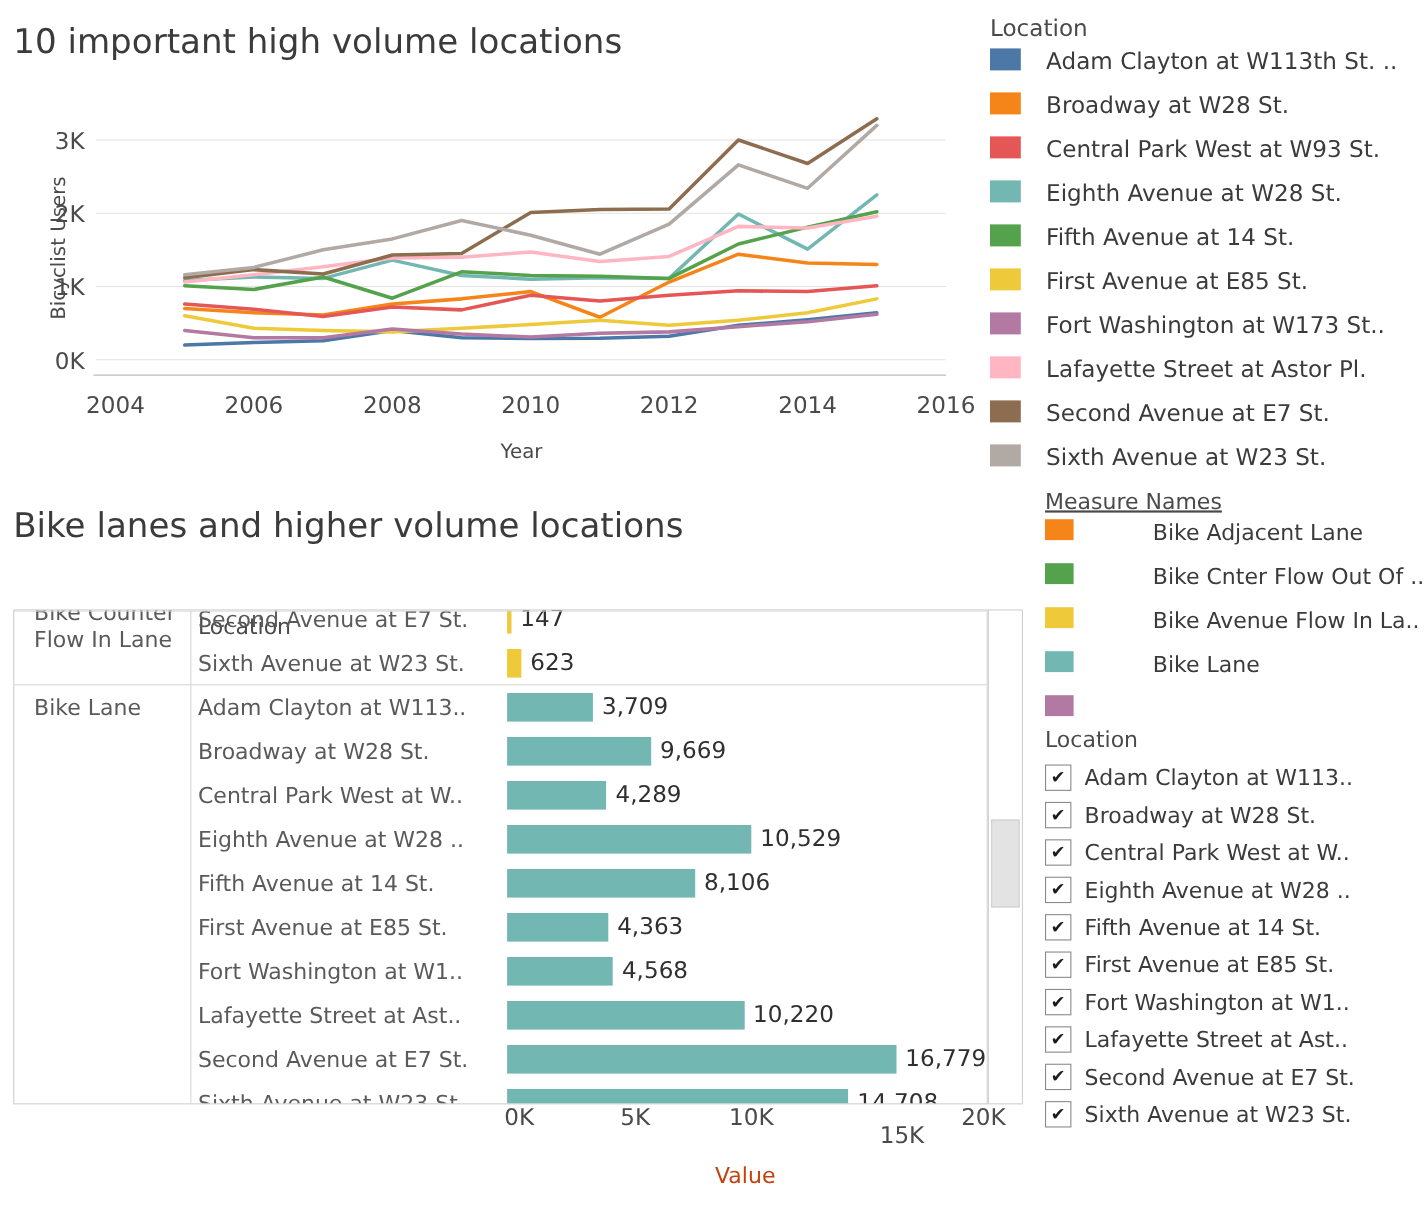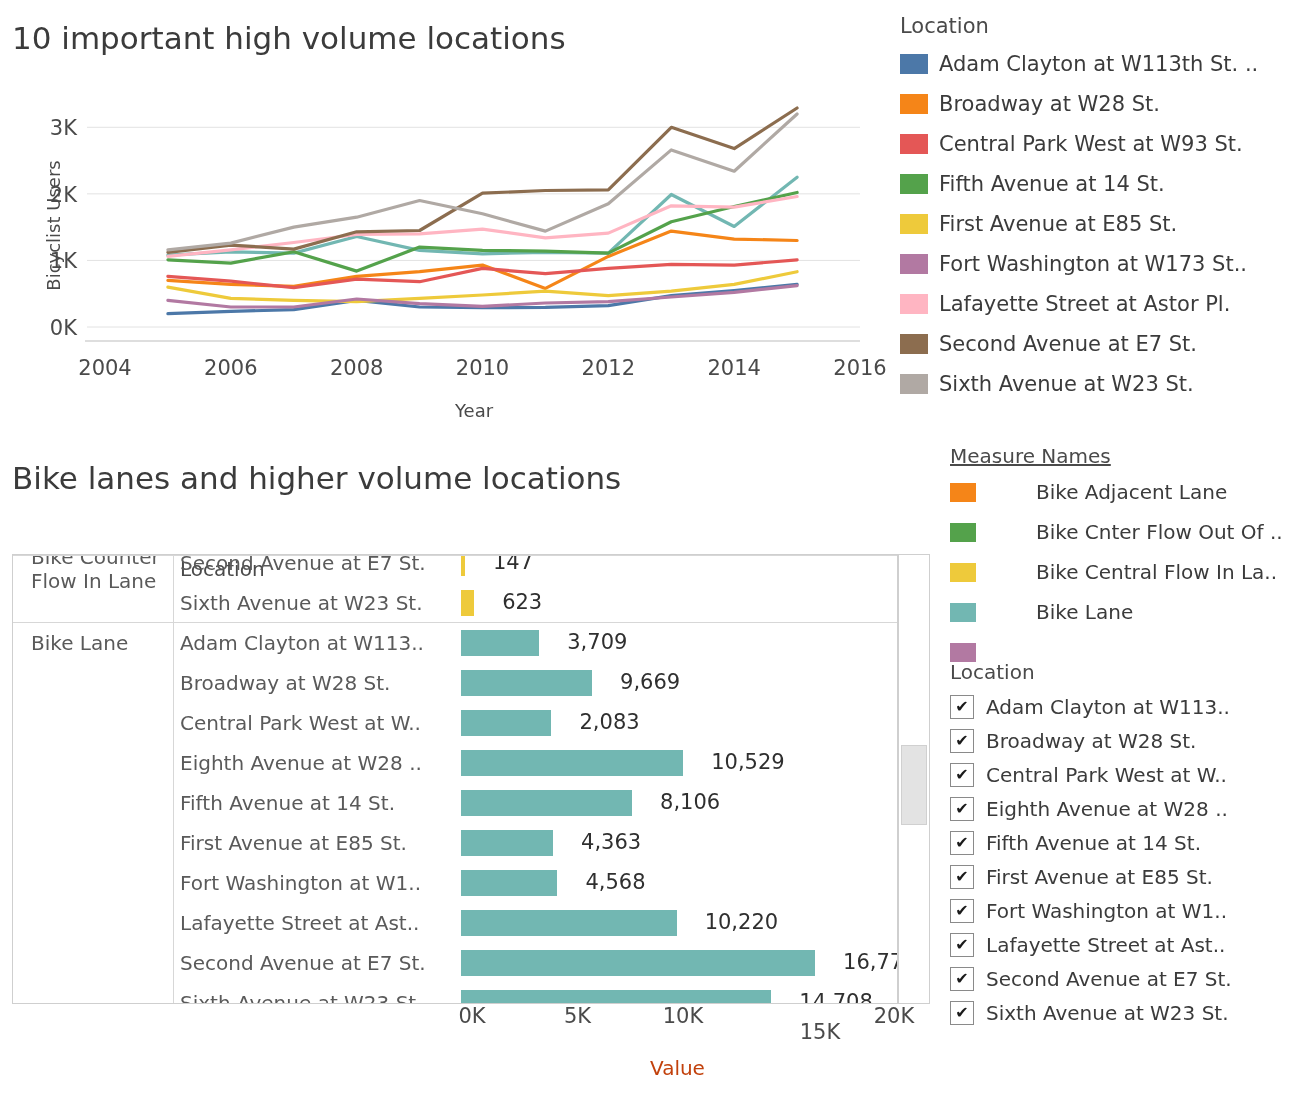--- a/index.html
+++ b/index.html
@@ -58,22 +58,22 @@
     left: 900px; top: 14px;
     width: 398px;
   }
   #legend-location .legend-title {
     font-size: 21px;
     color: #4a4a4a;
     margin-bottom: 6px;
   }
   .legend-row {
     display: flex;
-    align-items: center;
     height: 40px;
+    gap: 12px;
   }
   .legend-swatch {
     width: 28px;
     height: 20px;
     flex: 0 0 auto;
     margin-right: 11px;
   }
   .legend-label {
     font-size: 21px;
     color: #3b3b3b;
@@ -194,21 +194,20 @@
     left: 448px;
     top: 7px;
     height: 26px;
   }
   .bar-value {
     position: absolute;
     top: 7px;
     font-size: 21px;
     color: #2f2f2f;
     white-space: nowrap;
-    margin-left: 20px;
   }
   .bar-divider {
     position: absolute;
     left: 0; width: 884px; height: 1px;
     background: #d7d7d7;
   }
   .bar-vline {
     position: absolute;
     top: 0; width: 1px; height: 448px;
     background: #d7d7d7;
@@ -302,20 +301,24 @@
       </div>
       <div class="legend-row">
         <span class="legend-swatch" style="background: rgb(245, 133, 24);"></span>
         <span class="legend-label">Broadway at W28 St.</span>
       </div>
       <div class="legend-row">
         <span class="legend-swatch" style="background: rgb(228, 87, 86);"></span>
         <span class="legend-label">Central Park West at W93 St.</span>
       </div>
       <div class="legend-row">
+        <span class="legend-swatch" style="background: rgb(114, 183, 178);"></span>
+        <span class="legend-label">Eighth Avenue at W28 St.</span>
+      </div>
+      <div class="legend-row">
         <span class="legend-swatch" style="background: rgb(84, 162, 75);"></span>
         <span class="legend-label">Fifth Avenue at 14 St.</span>
       </div>
       <div class="legend-row">
         <span class="legend-swatch" style="background: rgb(238, 202, 59);"></span>
         <span class="legend-label">First Avenue at E85 St.</span>
       </div>
       <div class="legend-row">
         <span class="legend-swatch" style="background: rgb(178, 121, 162);"></span>
         <span class="legend-label">Fort Washington at W173 St..</span>
@@ -341,21 +344,21 @@
       <div class="legend-row">
         <span class="legend-swatch" style="background: rgb(245, 133, 24);"></span>
         <span class="legend-label">Bike Adjacent Lane</span>
       </div>
       <div class="legend-row">
         <span class="legend-swatch" style="background: rgb(84, 162, 75);"></span>
         <span class="legend-label">Bike Cnter Flow Out Of ..</span>
       </div>
       <div class="legend-row">
         <span class="legend-swatch" style="background: rgb(238, 202, 59);"></span>
-        <span class="legend-label">Bike Central Flow In La..</span>
+        <span class="legend-label">Bike Avenue Flow In La..</span>
       </div>
       <div class="legend-row">
         <span class="legend-swatch" style="background: rgb(114, 183, 178);"></span>
         <span class="legend-label">Bike Lane</span>
       </div>
       <div class="legend-row">
         <span class="legend-swatch" style="background: rgb(178, 121, 162);"></span>
         <span class="legend-label"></span>
       </div>
     </div>
@@ -430,21 +433,21 @@
           <div class="bar-value" style="left: 534.26px;">3,709</div>
         </div>
         <div class="bar-row" style="top: 108px;">
           <div class="bar-rowlabel">Broadway at W28 St.</div>
           <div class="bar-rect" style="width: 131.052px; background: rgb(114, 183, 178);"></div>
           <div class="bar-value" style="left: 587.052px;">9,669</div>
         </div>
         <div class="bar-row" style="top: 148px;">
           <div class="bar-rowlabel">Central Park West at W..</div>
           <div class="bar-rect" style="width: 90.4979px; background: rgb(114, 183, 178);"></div>
-          <div class="bar-value" style="left: 546.498px;">2,083</div>
+          <div class="bar-value" style="left: 546.498px;">4,289</div>
         </div>
         <div class="bar-row" style="top: 188px;">
           <div class="bar-rowlabel">Eighth Avenue at W28 ..</div>
           <div class="bar-rect" style="width: 222.162px; background: rgb(114, 183, 178);"></div>
           <div class="bar-value" style="left: 678.162px;">10,529</div>
         </div>
         <div class="bar-row" style="top: 228px;">
           <div class="bar-rowlabel">Fifth Avenue at 14 St.</div>
           <div class="bar-rect" style="width: 171.037px; background: rgb(114, 183, 178);"></div>
           <div class="bar-value" style="left: 627.037px;">8,106</div>

